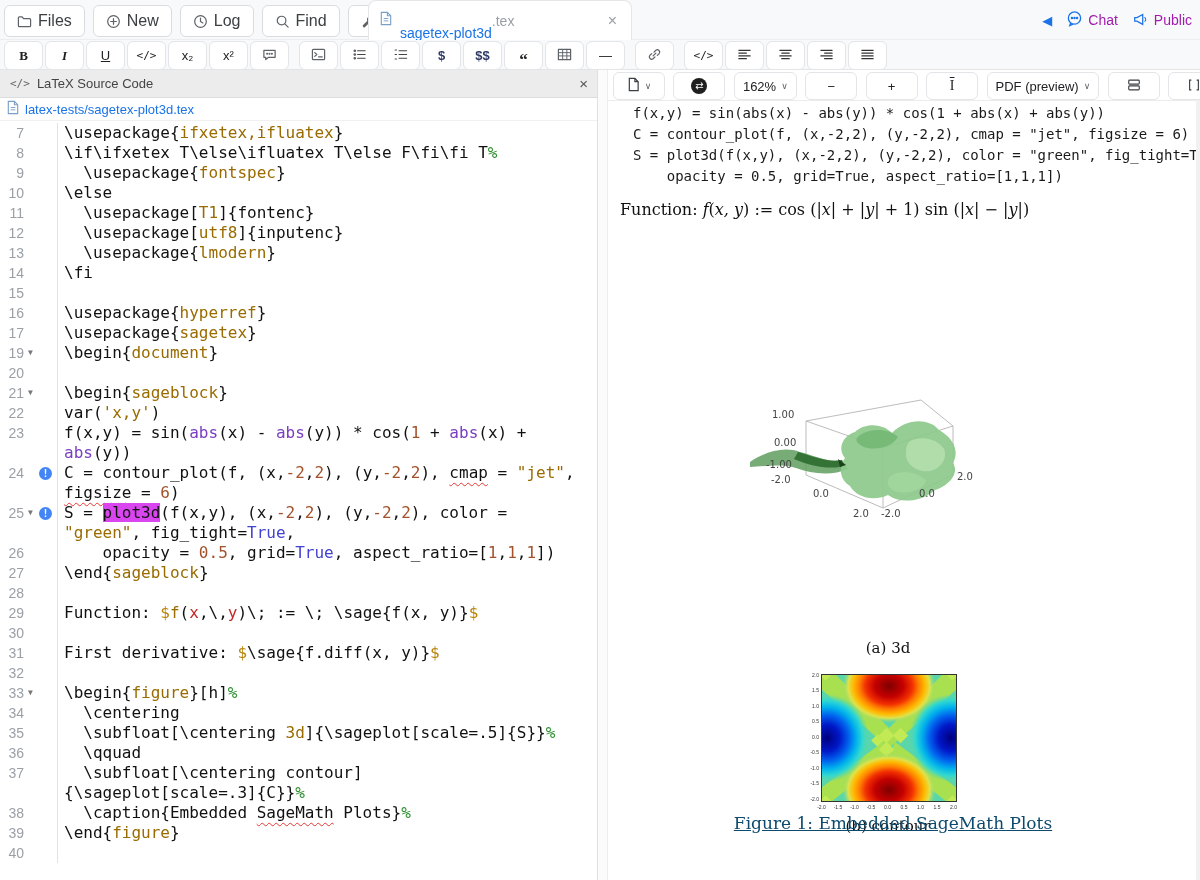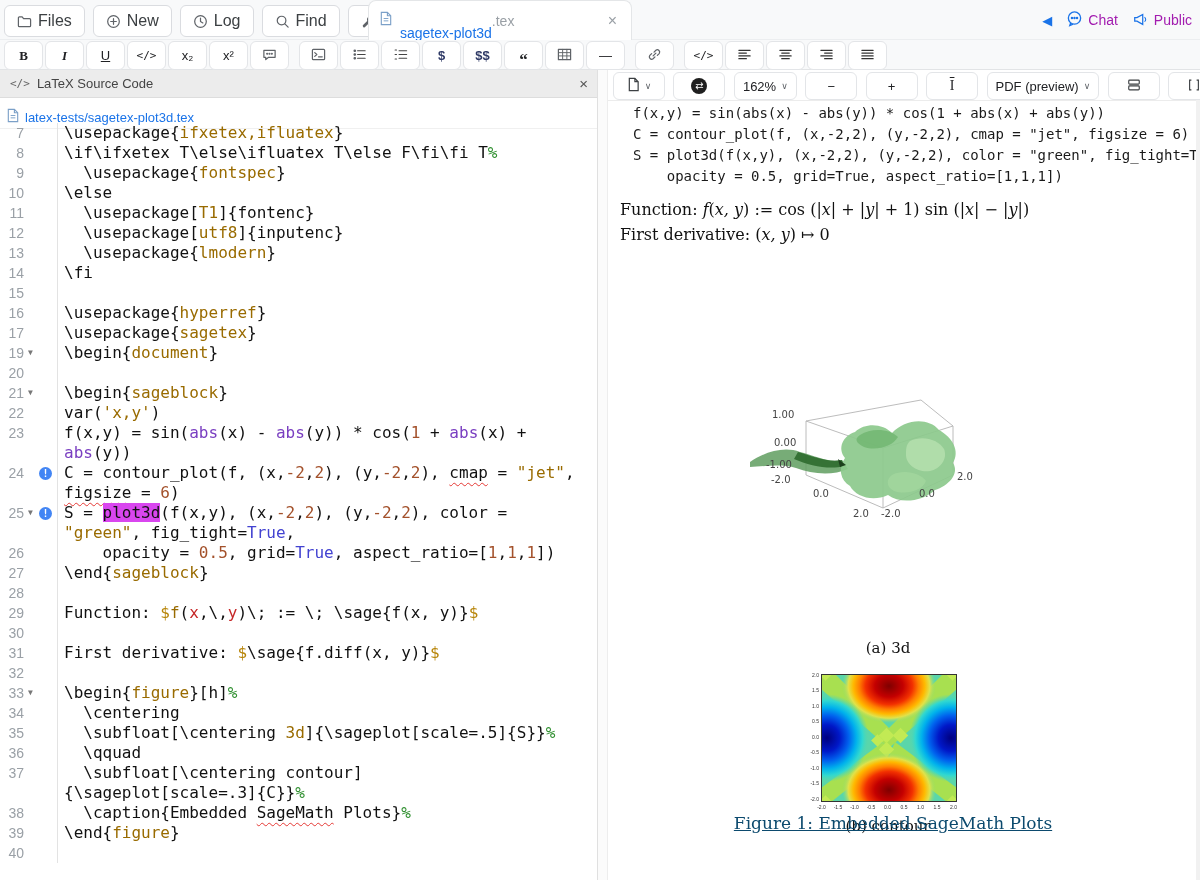--- a/index.html
+++ b/index.html
@@ -30,21 +30,21 @@
   .g-code{font-family:"DejaVu Sans Mono",monospace;font-size:11px;}
   .g-quote{font-family:"Liberation Serif",serif;font-weight:bold;font-size:17px;line-height:10px;padding-top:8px;}
   .g-dollar{font-weight:bold;color:#2f3a66;}
   
   #left-panel{left:0;top:70px;width:598px;height:810px;background:#fff;border-right:1px solid #e0e0e0;overflow:hidden;}
   #src-header{left:0;top:0;width:598px;height:28px;background:#ececec;border-bottom:1px solid #ddd;
     display:flex;align-items:center;padding:0 10px;font-size:13px;color:#444;}
   #src-header .hdr-icon{font-family:"DejaVu Sans Mono",monospace;font-size:11px;color:#666;margin-right:7px;}
   #src-header .hdr-close{margin-left:auto;color:#555;font-size:15px;cursor:pointer;}
   #src-path{left:0;top:28px;width:598px;height:23px;background:#fff;border-bottom:1px solid #f0f0f0;
-    display:flex;align-items:center;padding:0 6px;font-size:13px;color:#1a73e8;gap:5px;margin-top:8px;}
+    display:flex;align-items:center;padding:0 6px;font-size:13px;color:#1a73e8;gap:5px;}
   #code-area{left:0;top:51px;width:598px;height:759px;overflow:hidden;padding-top:2px;}
   .code-row{display:flex;height:20px;line-height:20px;font-family:"DejaVu Sans Mono",monospace;font-size:16px;white-space:pre;}
   .gutter{flex:0 0 58px;display:flex;align-items:center;box-sizing:border-box;border-right:1px solid #e3e3e3;}
   .ln{width:24px;text-align:right;color:#9aa0a6;font-size:14px;font-family:"Liberation Sans",sans-serif;}
   .fold{width:13px;text-align:center;color:#777;font-size:8px;}
   .info{width:17px;display:flex;align-items:center;justify-content:center;}
   .info i{width:13px;height:13px;border-radius:50%;background:#4285f4;color:#fff;font-style:normal;
     font-size:10px;line-height:13px;text-align:center;display:block;font-weight:bold;}
   .code-text{padding-left:6px;color:#111;}
   .tk-arg{color:#996b00;} .tk-com{color:#2f8f2f;} .tk-num{color:#a3512b;} .tk-fn{color:#7a3fc1;}
@@ -322,21 +322,20 @@
           </svg></span>
       </span>
     
     
   </div>
 
   <div id="pdf-content" class="abs">
     <div id="pdf-code"><div>f(x,y) = sin(abs(x) - abs(y)) * cos(1 + abs(x) + abs(y))</div><div>C = contour_plot(f, (x,-2,2), (y,-2,2), cmap = "jet", figsize = 6)</div><div>S = plot3d(f(x,y), (x,-2,2), (y,-2,2), color = "green", fig_tight=True,</div><div>    opacity = 0.5, grid=True, aspect_ratio=[1,1,1])</div></div>
     <div id="pdf-math">
         <div><span>Function: </span><span class="m-i">f</span><span>(</span><span class="m-i">x, y</span><span>)  :=  cos (|</span><span class="m-i">x</span><span>| + |</span><span class="m-i">y</span><span>| + 1) sin (|</span><span class="m-i">x</span><span>| − |</span><span class="m-i">y</span><span>|)</span></div>
-        <div><span>First derivative: </span><span>(</span><span class="m-i">x, y</span><span>) ↦ 0</span></div>
       </div>
 
     <div id="plot3d">
       <svg width="250" height="140" viewBox="0 0 250 140">
         <g fill="none" stroke="#b4b4b4" stroke-width="0.9">
           <path d="M64,32 L179,11 L211,37 L141,59 Z"></path>
           <path d="M64,32 L64,86 M211,37 L211,86 M141,59 L141,119"></path>
           <path d="M64,86 L141,119 L211,86"></path>
         </g>
         <g>

